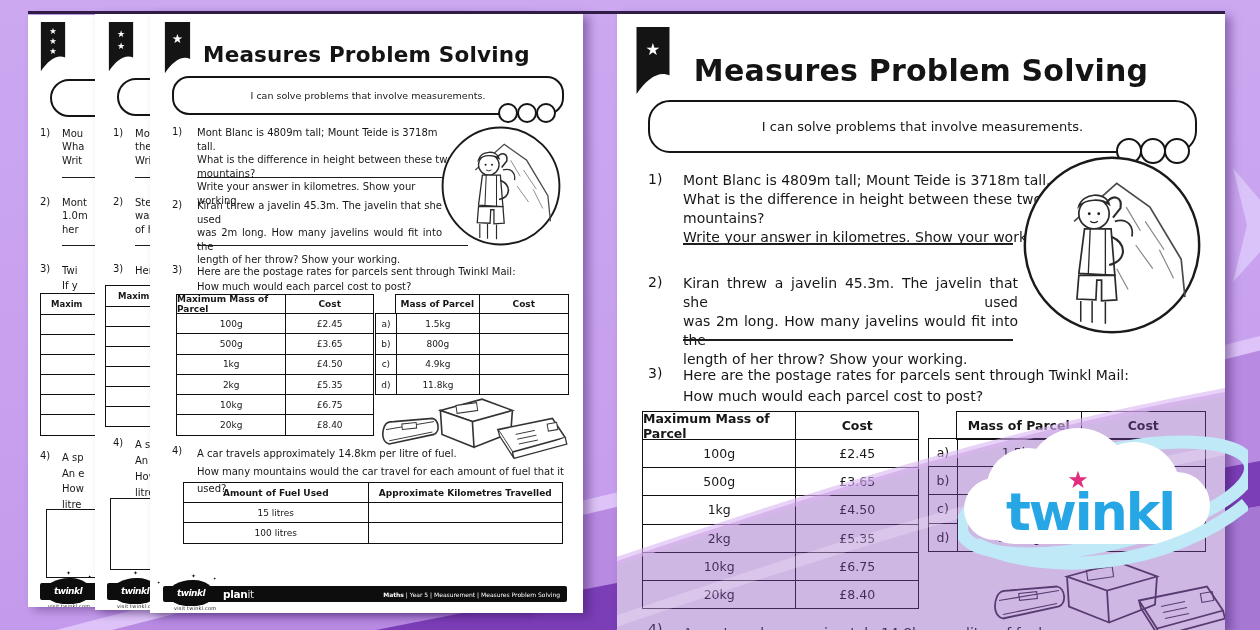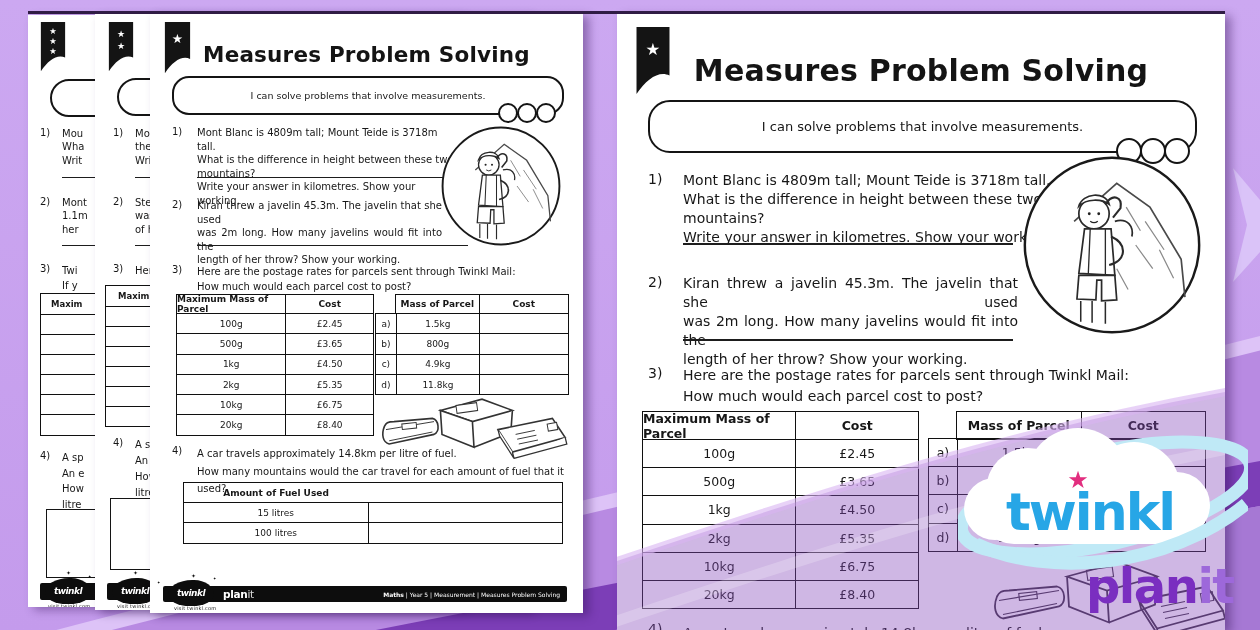--- a/index.html
+++ b/index.html
@@ -67,21 +67,21 @@
     <div class="qnum" style="left:12px;top:112px;font-size:10px;">1)</div>
     <div class="qlines" style="left:34px;top:112px;font-size:10px;line-height:13.4px;">
       <div class="frag">Mou</div>
       <div class="frag">Wha</div>
       <div class="frag">Writ</div>
     </div>
     <div class="rule" style="left:34px;top:162px;width:110px;height:1.2px;"></div>
     <div class="qnum" style="left:12px;top:181px;font-size:10px;">2)</div>
     <div class="qlines" style="left:34px;top:181px;font-size:10px;line-height:13.4px;">
       <div class="frag">Mont</div>
-      <div class="frag">1.1m</div>
+      <div class="frag">1.0m</div>
       <div class="frag">her</div>
     </div>
     <div class="rule" style="left:34px;top:230px;width:110px;height:1.2px;"></div>
     <div class="qnum" style="left:12px;top:248px;font-size:10px;">3)</div>
     <div class="qlines" style="left:34px;top:248px;font-size:10px;line-height:15px;">
       <div class="frag">Twi</div>
       <div class="frag">If y</div>
     </div>
     <div class="tbl" style="left:12px;top:278px;width:170px;border-width:1.3px;font-size:8.5px;">
       <div class="trow th" style="height:20px;">
@@ -318,20 +318,21 @@
 
     <div class="qnum" style="left:22px;top:432px;font-size:10px;">4)</div>
     <div class="qlines" style="left:47px;top:432px;font-size:10px;line-height:17.5px;">
       <div>A car travels approximately 14.8km per litre of fuel.</div>
       <div>How many mountains would the car travel for each amount of fuel that it used?</div>
     </div>
 
     <div class="tbl" style="left:33px;top:469px;width:378px;font-size:9px;border-width:1.4px;">
       <div class="trow th" style="height:19px;">
         <div class="tc" style="width:184px;">Amount of Fuel Used</div>
+        <div class="tc" style="width:194px;">Approximate Kilometres Travelled</div>
       </div>
       <div class="trow" style="height:19.3px;">
           <div class="tc" style="width:184px;">15 litres</div>
           <div class="tc" style="width:194px;"></div>
         </div>
       <div class="trow" style="height:19.3px;justify-content:center;">
           <div class="tc" style="width:184px;">100 litres</div>
           <div class="tc" style="width:194px;"></div>
         </div>
     </div>
@@ -511,17 +512,14 @@
     <div class="cloudblob" style="left:20px;top:52px;width:216px;height:72px;border-radius:36px;"></div>
     <svg class="abs" style="left:0;top:0" width="290" height="160" viewBox="0 0 290 160">
       <path d="M18,124 C90,158 210,148 288,84" fill="none" stroke="#bfe9f6" stroke-width="13"></path>
     </svg>
     <svg class="abs" style="left:0;top:0" width="290" height="160" viewBox="0 0 290 160">
       <text x="132" y="110" text-anchor="middle" font-family="DejaVu Sans, sans-serif" font-weight="bold" font-size="52" letter-spacing="-2" fill="#27a6e6">twinkl</text>
       <text x="120" y="68" text-anchor="middle" font-size="24" fill="#e22e7f">★</text>
     </svg>
   </div>
 
-  <div class="abs" style="left:1086px;top:556px;z-index:7;font-weight:bold;font-size:48px;letter-spacing:-1.5px;line-height:60px;">
-    <span style="color:#7a2ec0;">plan</span><span style="color:#9d68da;">it</span>
-  </div>
 
 </div>
 
 </body></html>

